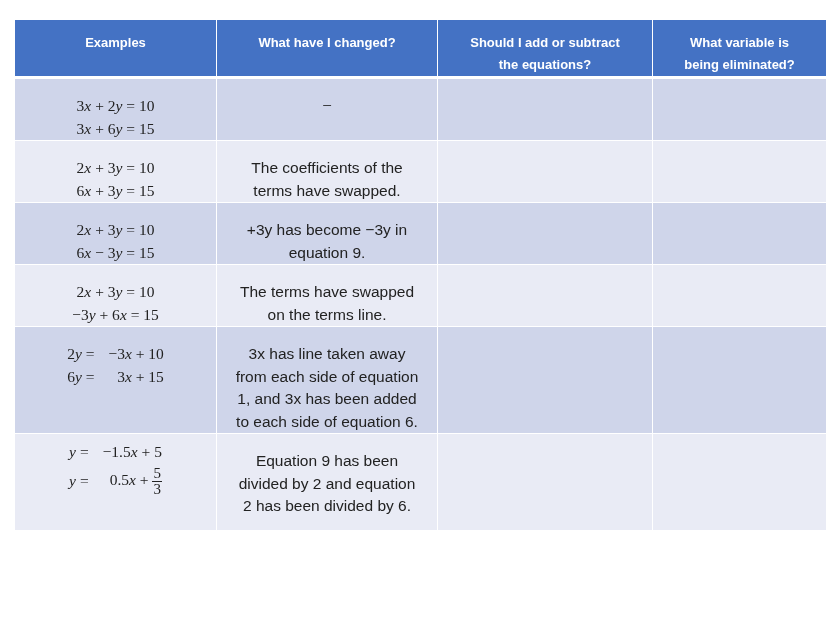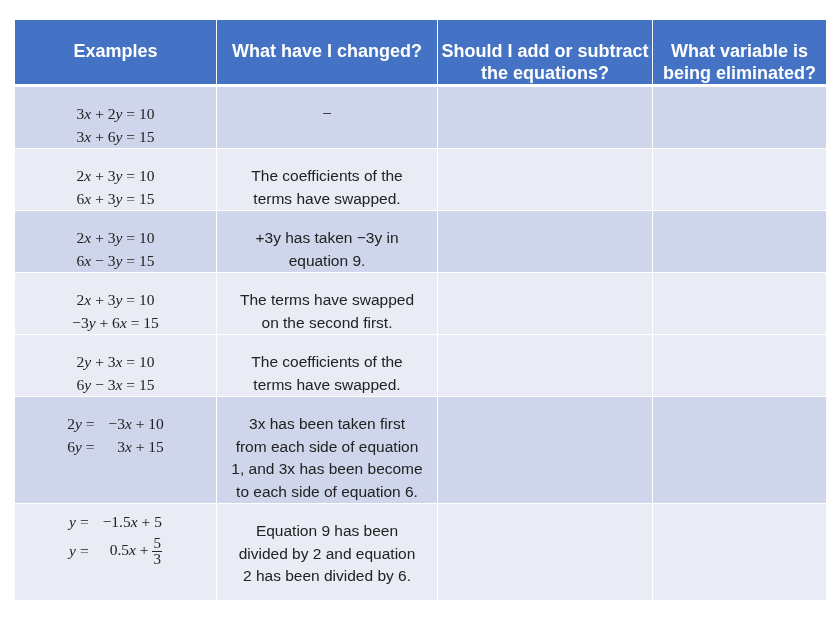--- a/index.html
+++ b/index.html
@@ -4,22 +4,22 @@
 <style>
   html, body { margin: 0; padding: 0; background: #ffffff; }
   body { width: 840px; height: 630px; position: relative; overflow: hidden; }
   .tbl {
     position: absolute; left: 14px; top: 20px; width: 812px;
     border-collapse: collapse; table-layout: fixed;
     font-family: "Liberation Sans", "DejaVu Sans", sans-serif;
   }
   .tbl th, .tbl td { padding: 0; border-left: 1px solid #ffffff; border-right: 1px solid #ffffff; text-align: center; vertical-align: top; }
   .tbl th {
-    background: #4472c4; color: #ffffff; font-weight: bold; font-size: 18px;
-    line-height: 22px; height: 51px; padding-top: 20px; box-sizing: border-box;
+    background: #4472c4; color: #ffffff; font-weight: bold; font-size: 13px;
+    line-height: 22px; height: 51px; padding-top: 12px; box-sizing: border-box;
     border-bottom: 3px solid #ffffff;
   }
   .tbl td { color: #222; font-size: 15.5px; line-height: 22.5px; border-bottom: 1px solid #ffffff; box-sizing: border-box; padding-top: 16px; }
   .tbl tr.odd td { background: #cfd5ea; }
   .tbl tr.even td { background: #e9ebf5; }
   .c1 { width: 202px; } .c2 { width: 221px; } .c3 { width: 215px; } .c4 { width: 174px; }
   .math { font-family: "Liberation Serif", "DejaVu Serif", serif; font-size: 17px; line-height: 22.5px; }
   .math i { font-style: italic; }
   .eqline { display: block; white-space: pre; }
   .eqgrid { display: inline-grid; grid-template-columns: auto auto; column-gap: 14px; text-align: right; }
@@ -83,67 +83,55 @@
       <td></td>
       <td></td>
     </tr>
 
     <tr class="odd" style="height:53px">
       <td class="math">
         <span class="eqline">2<i>x</i> + 3<i>y</i> = 10</span>
         <span class="eqline">6<i>x</i> − 3<i>y</i> = 15</span>
       </td>
       <td>
-        <span class="eqline">+3y has taken −3y in</span>
+        <span class="eqline">+3y has become −3y in</span>
         <span class="eqline">equation 9.</span>
       </td>
       <td></td>
       <td></td>
     </tr>
 
     <tr class="even" style="height:54px">
       <td class="math">
         <span class="eqline">2<i>x</i> + 3<i>y</i> = 10</span>
         <span class="eqline">−3<i>y</i> + 6<i>x</i> = 15</span>
       </td>
       <td>
         <span class="eqline">The terms have swapped</span>
-        <span class="eqline">on the second first.</span>
+        <span class="eqline">on the terms line.</span>
       </td>
       <td></td>
       <td></td>
     </tr>
 
 
-    <tr class="even" style="height:53px">
-      <td class="math">
-        <span class="eqline">2<i>y</i> + 3<i>x</i> = 10</span>
-        <span class="eqline">6<i>y</i> − 3<i>x</i> = 15</span>
-      </td>
-      <td>
-        <span class="eqline">The coefficients of the</span>
-        <span class="eqline">terms have swapped.</span>
-      </td>
-      <td></td>
-      <td></td>
-    </tr>
 
     <tr class="odd" style="height:96px">
       <td class="math">
         <div class="eqgrid">
           <span>2<i>y</i> =</span>
           <span>−3<i>x</i> + 10</span>
           <span>6<i>y</i> =</span>
           <span>3<i>x</i> + 15</span>
         </div>
       </td>
       <td>
-        <span class="eqline">3x has been taken first</span>
+        <span class="eqline">3x has line taken away</span>
         <span class="eqline">from each side of equation</span>
-        <span class="eqline">1, and 3x has been become</span>
+        <span class="eqline">1, and 3x has been added</span>
         <span class="eqline">to each side of equation 6.</span>
       </td>
       <td></td>
       <td></td>
     </tr>
 
     <tr class="even" style="height:97px">
       <td class="math" style="padding-top:7px">
         <div class="eqgrid" style="row-gap:2px; align-items:center">
           <span><i>y</i> =</span>

